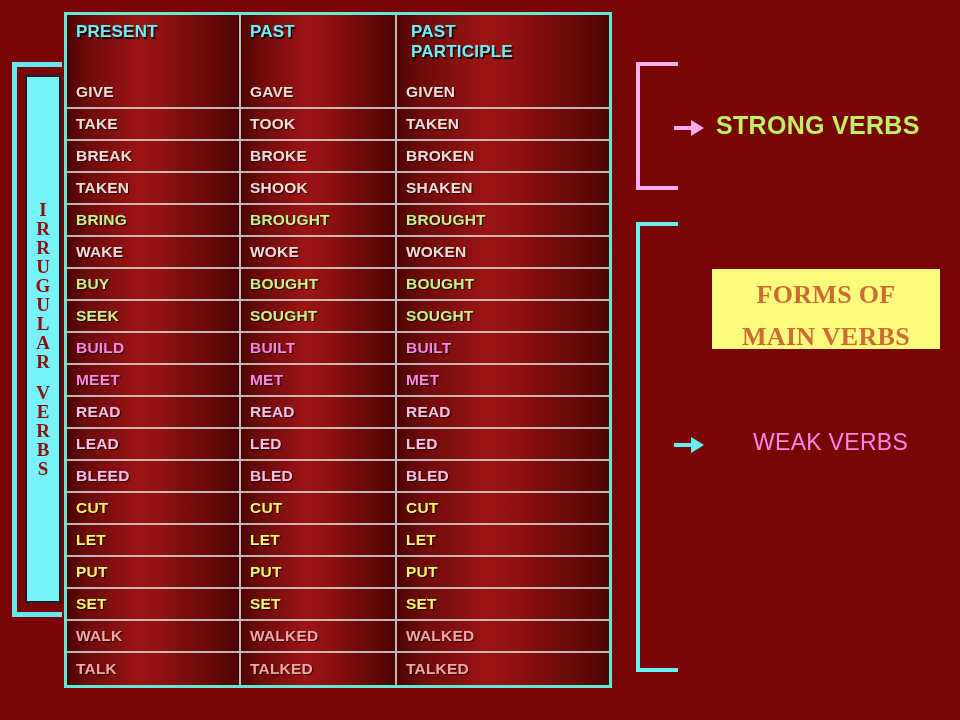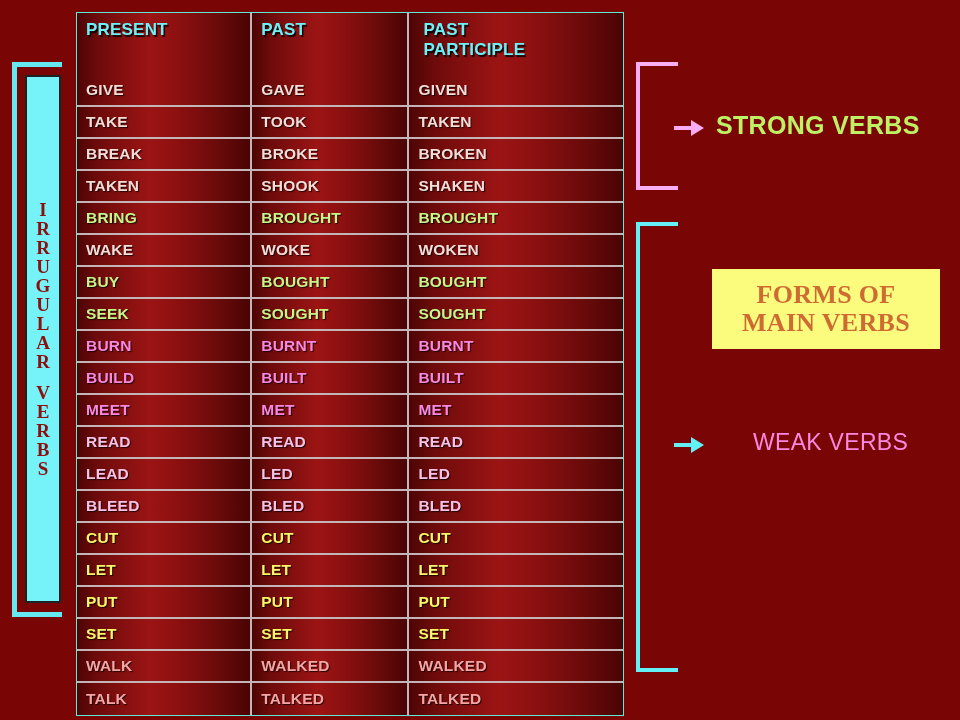--- a/index.html
+++ b/index.html
@@ -44,25 +44,25 @@
     color:#8b0f0f;
     letter-spacing:0;
     display:block;
     text-align:center;
   }
   #side-box .gap { height:12px; }
 
   
   #verb-table {
     position:absolute;
-    left:76px; top:12px;
+    left:64px; top:12px;
     width:548px;
     border-collapse:separate;
     border-spacing:0;
-    border:1px solid #5eead4;
+    border:3px solid #5eead4;
     background:#ec4899;
   }
   #verb-table td {
     border-right:2px solid #c4b5b7;
     border-bottom:2px solid #c4b5b7;
     padding:2px 0 2px 9px;
     height:32px;
     vertical-align:middle;
     font-weight:bold;
     font-size:15.5px;
@@ -170,20 +170,21 @@
     justify-content:center;
     line-height:1.07;
   }
   #forms-box span {
     font-family:"Liberation Serif", serif;
     font-weight:bold;
     font-size:26px;
     color:#cd6b33;
     white-space:nowrap;
     letter-spacing:.3px;
+    margin-top:14px;
   }
 </style>
 </head>
 <body>
 
 <div id="slide">
 
   <div id="side-bracket"></div>
   <div id="side-box">
       <span class="ch">I</span>
@@ -254,25 +255,20 @@
           <td class="k-green">BUY</td>
           <td class="k-green">BOUGHT</td>
           <td class="k-green">BOUGHT</td>
         </tr>
         <tr>
           <td class="k-green">SEEK</td>
           <td class="k-green">SOUGHT</td>
           <td class="k-green">SOUGHT</td>
         </tr>
         <tr>
-          <td class="k-pink">BURN</td>
-          <td class="k-pink">BURNT</td>
-          <td class="k-pink">BURNT</td>
-        </tr>
-        <tr>
           <td class="k-pink">BUILD</td>
           <td class="k-pink">BUILT</td>
           <td class="k-pink">BUILT</td>
         </tr>
         <tr>
           <td class="k-pink">MEET</td>
           <td class="k-pink">MET</td>
           <td class="k-pink">MET</td>
         </tr>
         <tr>

